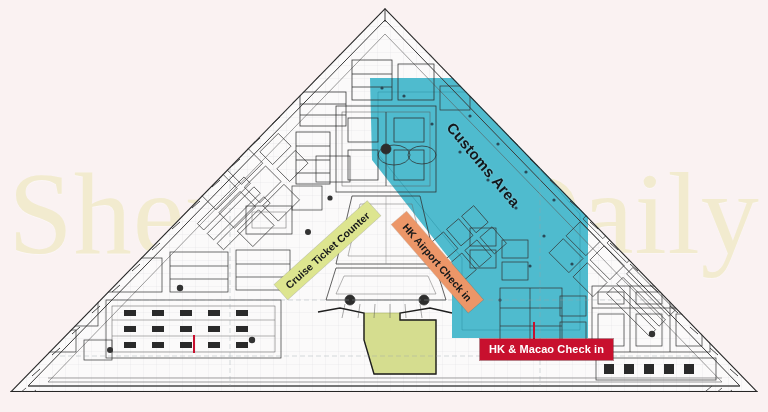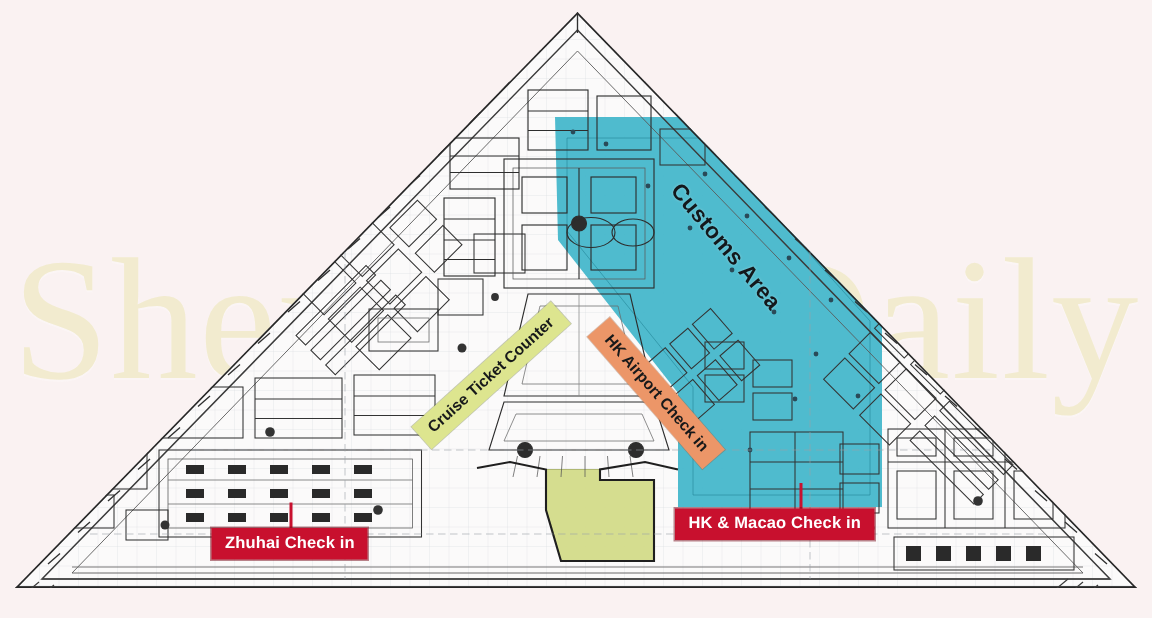--- a/index.html
+++ b/index.html
@@ -68,21 +68,21 @@
     background:#c8102e;
     color:#ffffff;
     font-size:11px;
     font-weight:700;
     letter-spacing:.1px;
     padding:4px 9px 5px 9px;
     white-space:nowrap;
     box-shadow:0 0 0 1px rgba(120,10,25,.5);
   }
   .callout.zhuhai{left:141px;top:352px;}
-  .callout.hkmacao{left:450px;top:339px;}
+  .callout.hkmacao{left:480px;top:339px;}
   .leader{position:absolute;background:#c8102e;width:1.5px;}
   .leader.zhuhai{left:193px;top:335px;height:18px;}
   .leader.hkmacao{left:533px;top:322px;height:18px;}
 </style>
 </head>
 <body>
 
 <div id="stage">
 
   <div class="watermark">Shenzhen Daily</div>
@@ -366,18 +366,17 @@
     </g>
   </svg>
 
   <div class="band band-cruise">Cruise Ticket Counter</div>
 
   <div class="band band-airport">HK Airport Check in</div>
 
   <div class="band band-customs">Customs Area</div>
 
   <div class="leader zhuhai"></div>
-  <div class="callout zhuhai">Zhuhai Check in</div>
 
   <div class="leader hkmacao"></div>
   <div class="callout hkmacao">HK &amp; Macao Check in</div>
 
 </div>
 
 </body></html>

